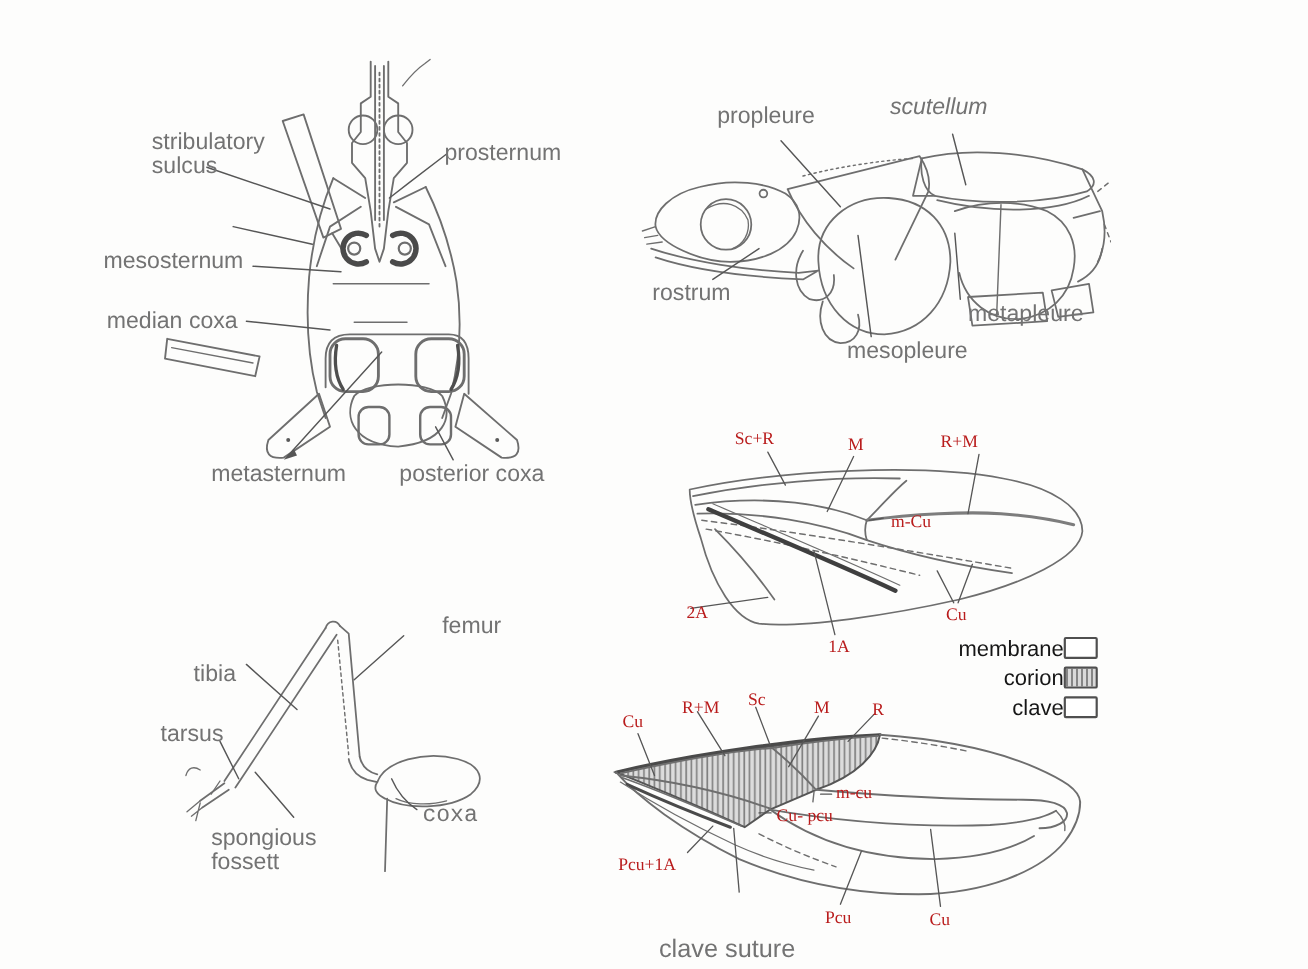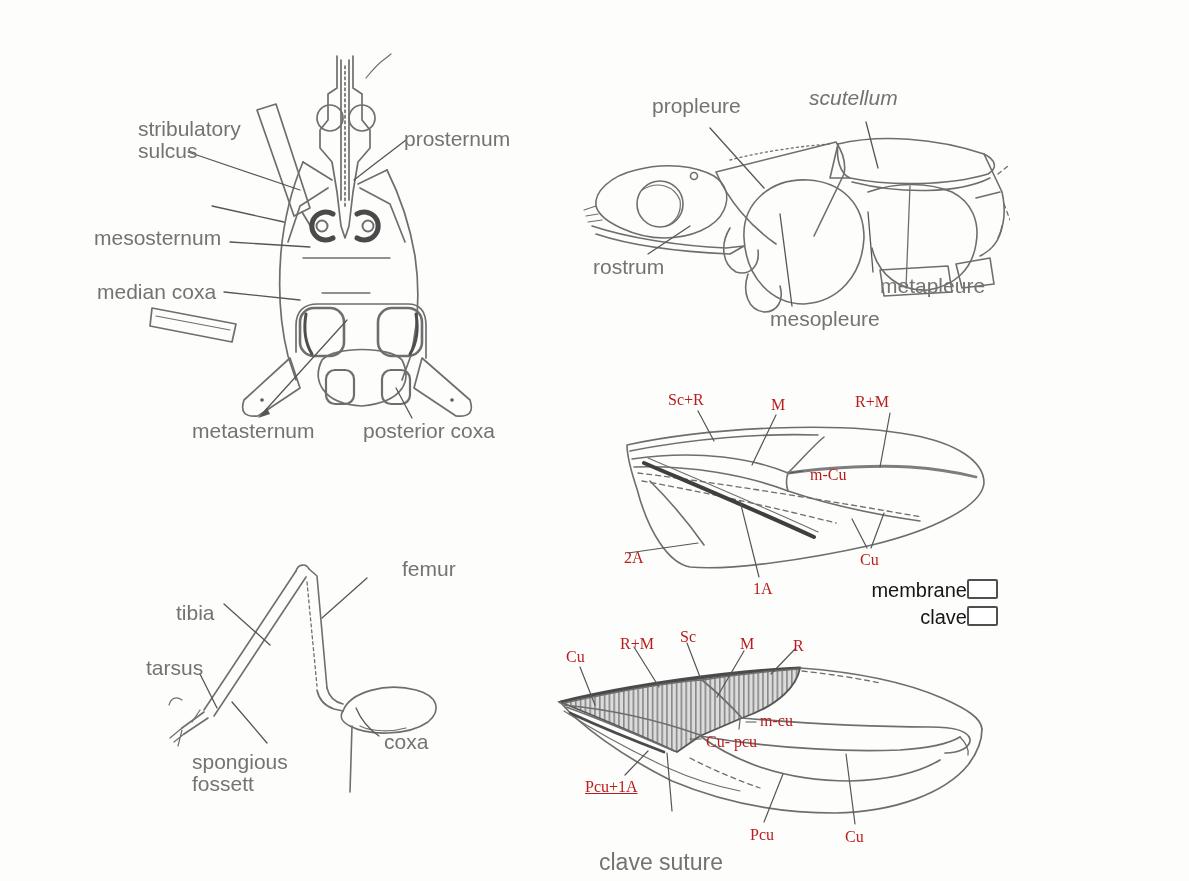--- a/index.html
+++ b/index.html
@@ -172,20 +172,24 @@
   <div class="vein" style="left:624px;top:549px;">2A</div>
   <div class="vein" style="left:753px;top:580px;">1A</div>
   <div class="vein" style="left:860px;top:551px;">Cu</div>
 
   <div class="legend">
     <div class="legend-row">
       <span class="legend-label">membrane</span>
       <span class="swatch"></span>
     </div>
     <div class="legend-row">
+      <span class="legend-label">corion</span>
+      <span class="swatch hatched"></span>
+    </div>
+    <div class="legend-row">
       <span class="legend-label">clave</span>
       <span class="swatch"></span>
     </div>
   </div>
 
   <svg class="panel-svg" style="left:550px;top:625px;" width="440" height="235" viewBox="0 0 440 235">
     <defs>
       <pattern id="hatchV" width="4.8" height="6" patternUnits="userSpaceOnUse">
         <rect width="4.8" height="6" fill="#dcdcdc"></rect>
         <line x1="1.8" y1="0" x2="1.8" y2="6" stroke="#808080" stroke-width="1.5"></line>
@@ -233,21 +237,21 @@
     </g>
   </svg>
 
   <div class="vein" style="left:566px;top:648px;">Cu</div>
   <div class="vein" style="left:620px;top:635px;">R+M</div>
   <div class="vein" style="left:680px;top:628px;">Sc</div>
   <div class="vein" style="left:740px;top:635px;">M</div>
   <div class="vein" style="left:793px;top:637px;">R</div>
   <div class="vein" style="left:760px;top:712px;">m-cu</div>
   <div class="vein" style="left:706px;top:733px;">Cu- pcu</div>
-  <div class="vein" style="left:585px;top:778px;text-decoration:underline;">Pcu+1A</div>
+  <div class="vein" style="left:562px;top:778px;">Pcu+1A</div>
   <div class="lbl big" style="left:599px;top:813px;">clave suture</div>
   <div class="vein" style="left:750px;top:826px;">Pcu</div>
   <div class="vein" style="left:845px;top:828px;">Cu</div>
 
   <svg class="panel-svg" style="left:120px;top:540px;" width="380" height="270" viewBox="0 0 380 270">
     <g fill="none" stroke="#6e6e6e" stroke-width="1.6" stroke-linecap="round" stroke-linejoin="round">
 
       <path d="M176,31 C178,24 186,23 189,29"></path>
       <path d="M176,31 L84,170 M186,37 L94,176"></path>
 
@@ -271,15 +275,15 @@
       <path d="M80,134 C86,146 92,158 97,168"></path>
       <path d="M147,203 L112,162"></path>
       <path d="M259,196 C250,190 242,182 236,168"></path>
     </g>
   </svg>
 
   <div class="lbl" style="left:176px;top:586px;margin-top:16px;">tibia</div>
   <div class="lbl" style="left:376px;top:558px;margin-left:26px;">femur</div>
   <div class="lbl" style="left:146px;top:657px;">tarsus</div>
   <div class="lbl wrap" style="left:192px;top:751px;width:108px;">spongious fossett</div>
-  <div class="lbl" style="left:384px;top:731px;">coxa</div>
+  <div class="lbl" style="left:384px;top:731px;font-family:Liberation Mono, monospace;">coxa</div>
 
 </div>
 
 </body></html>

